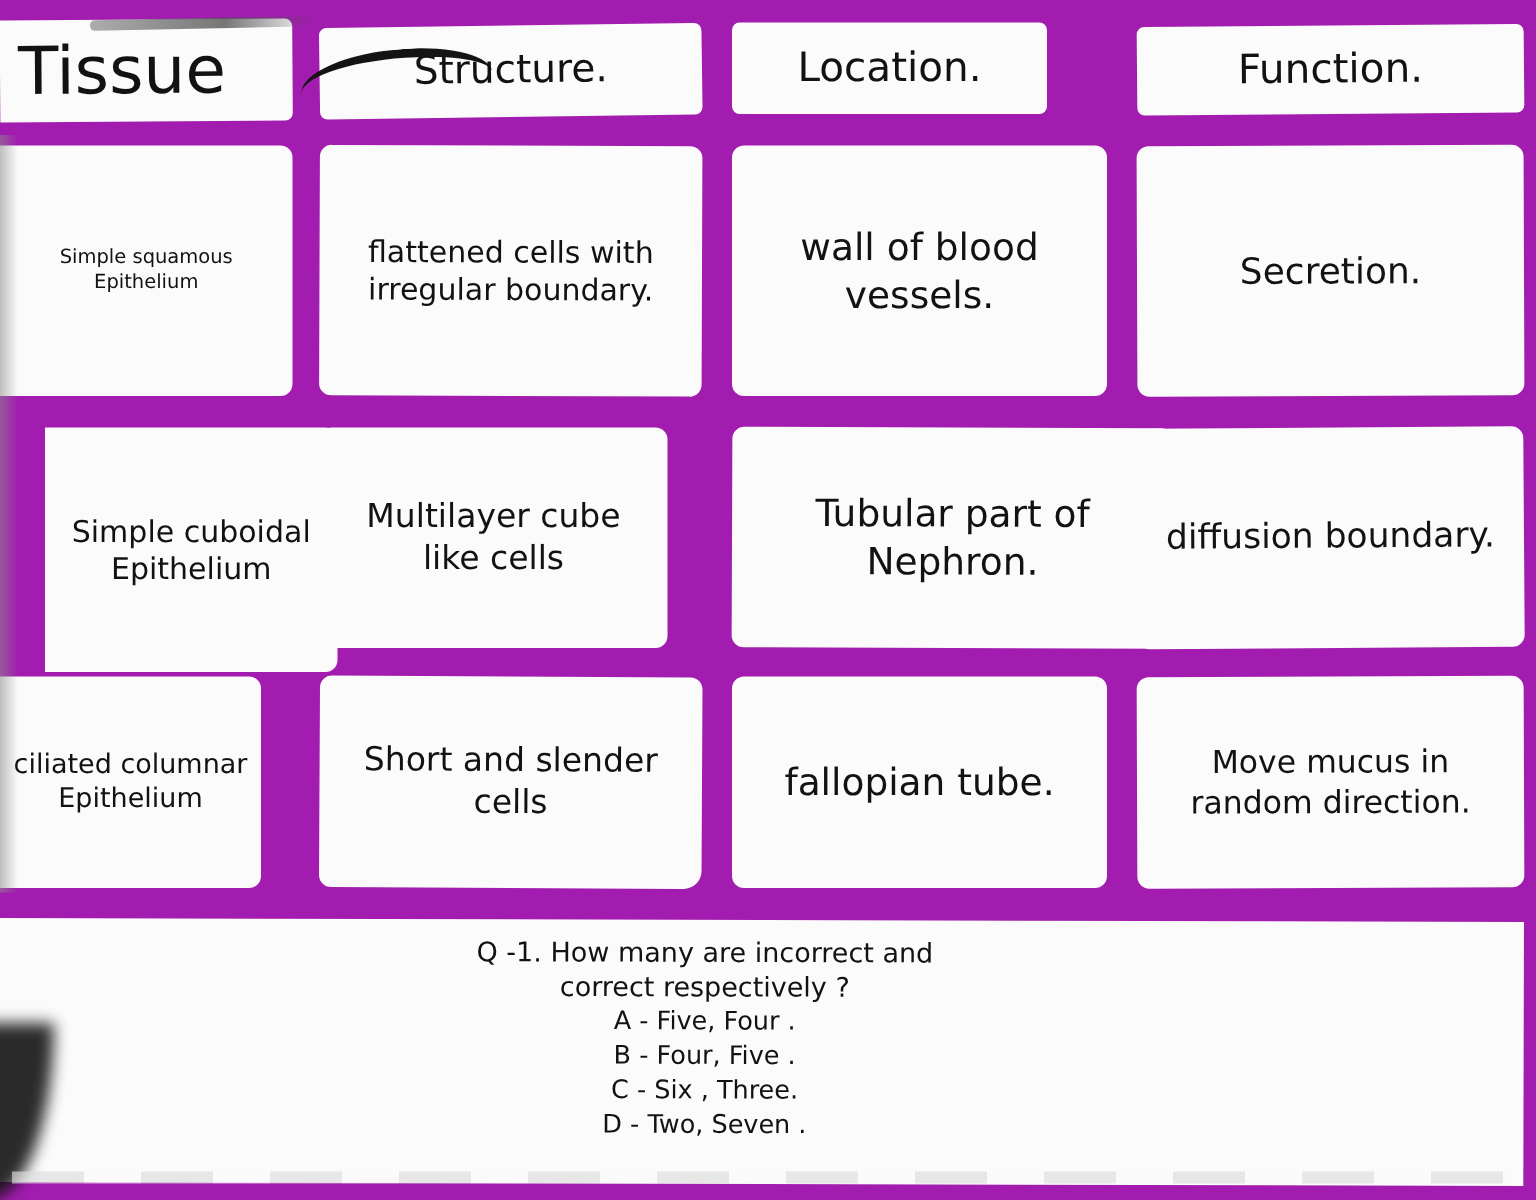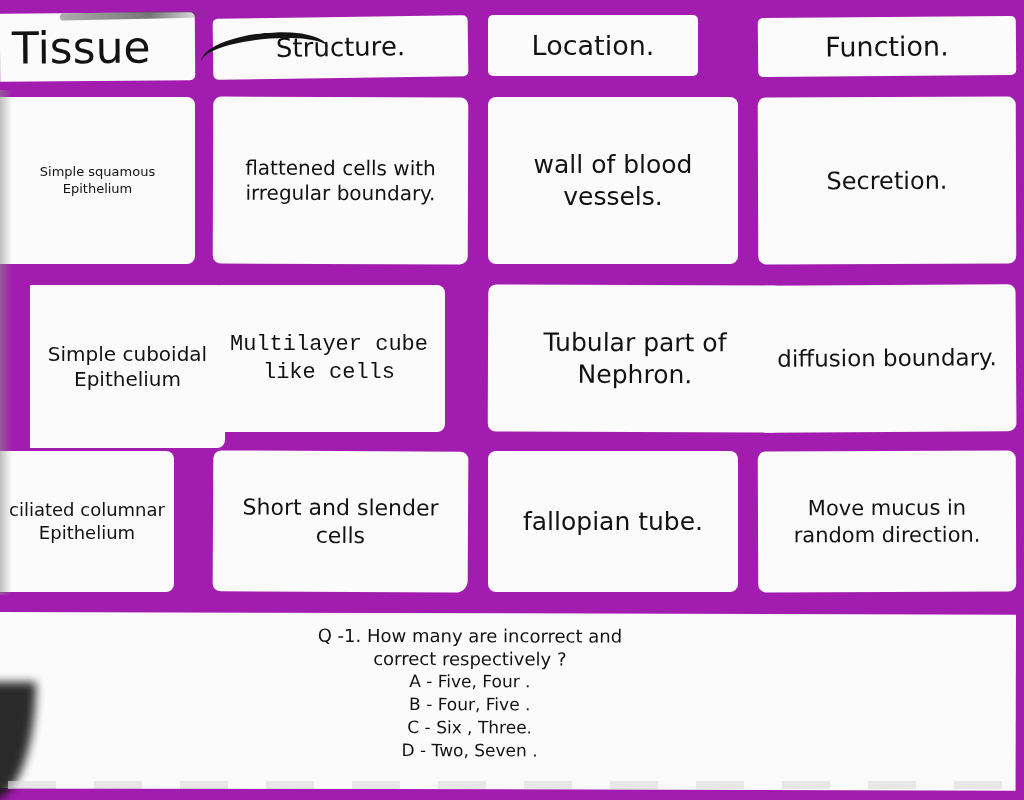--- a/index.html
+++ b/index.html
@@ -19,21 +19,21 @@
   .h2 { left:213px; top:17px; width:255px; height:61px; font-size:26px; border-radius:5px; transform:rotate(-0.8deg); }
   .h3 { left:488px; top:15px; width:210px; height:61px; font-size:27px; border-radius:5px; }
   .h4 { left:758px; top:17px; width:258px; height:59px; font-size:27px; border-radius:5px; transform:rotate(-0.5deg); }
   
   .r1c1 { left:0;   top:97px; width:195px; height:167px; font-size:13px; border-radius:0 8px 8px 0; }
   .r1c2 { left:213px; top:97px; width:255px; height:167px; font-size:20px; border-radius:8px; transform:rotate(0.2deg); }
   .r1c3 { left:488px; top:97px; width:250px; height:167px; font-size:25px; border-radius:8px; }
   .r1c4 { left:758px; top:97px; width:258px; height:167px; font-size:24px; border-radius:8px; transform:rotate(-0.2deg);text-align:center; }
   
   .r2c1 { left:0;   top:285px; width:195px; height:163px; font-size:20px; border-radius:0 8px 8px 0;margin-left:30px; }
-  .r2c2 { left:213px; top:285px; width:232px; height:147px; font-size:22px; border-radius:8px;font-family:Liberation Mono, monospace; }
+  .r2c2 { left:213px; top:285px; width:232px; height:147px; font-size:22px; border-radius:8px; }
   .r2c3 { left:488px; top:285px; width:294px; height:147px; font-size:25px; border-radius:8px; transform:rotate(0.2deg); }
   .r2c4 { left:758px; top:285px; width:258px; height:147px; font-size:23px; border-radius:8px; transform:rotate(-0.4deg); }
   
   .r3c1 { left:0;   top:451px; width:174px; height:141px; font-size:18px; border-radius:0 8px 8px 0; }
   .r3c2 { left:213px; top:451px; width:255px; height:141px; font-size:22px; border-radius:8px 8px 12px 8px; transform:rotate(0.3deg); }
   .r3c3 { left:488px; top:451px; width:250px; height:141px; font-size:25px; border-radius:8px; }
   .r3c4 { left:758px; top:451px; width:258px; height:141px; font-size:21px; border-radius:8px; transform:rotate(-0.2deg); }
   
   .panel {
     position:absolute; left:0; top:612px; width:1016px; height:176px;

